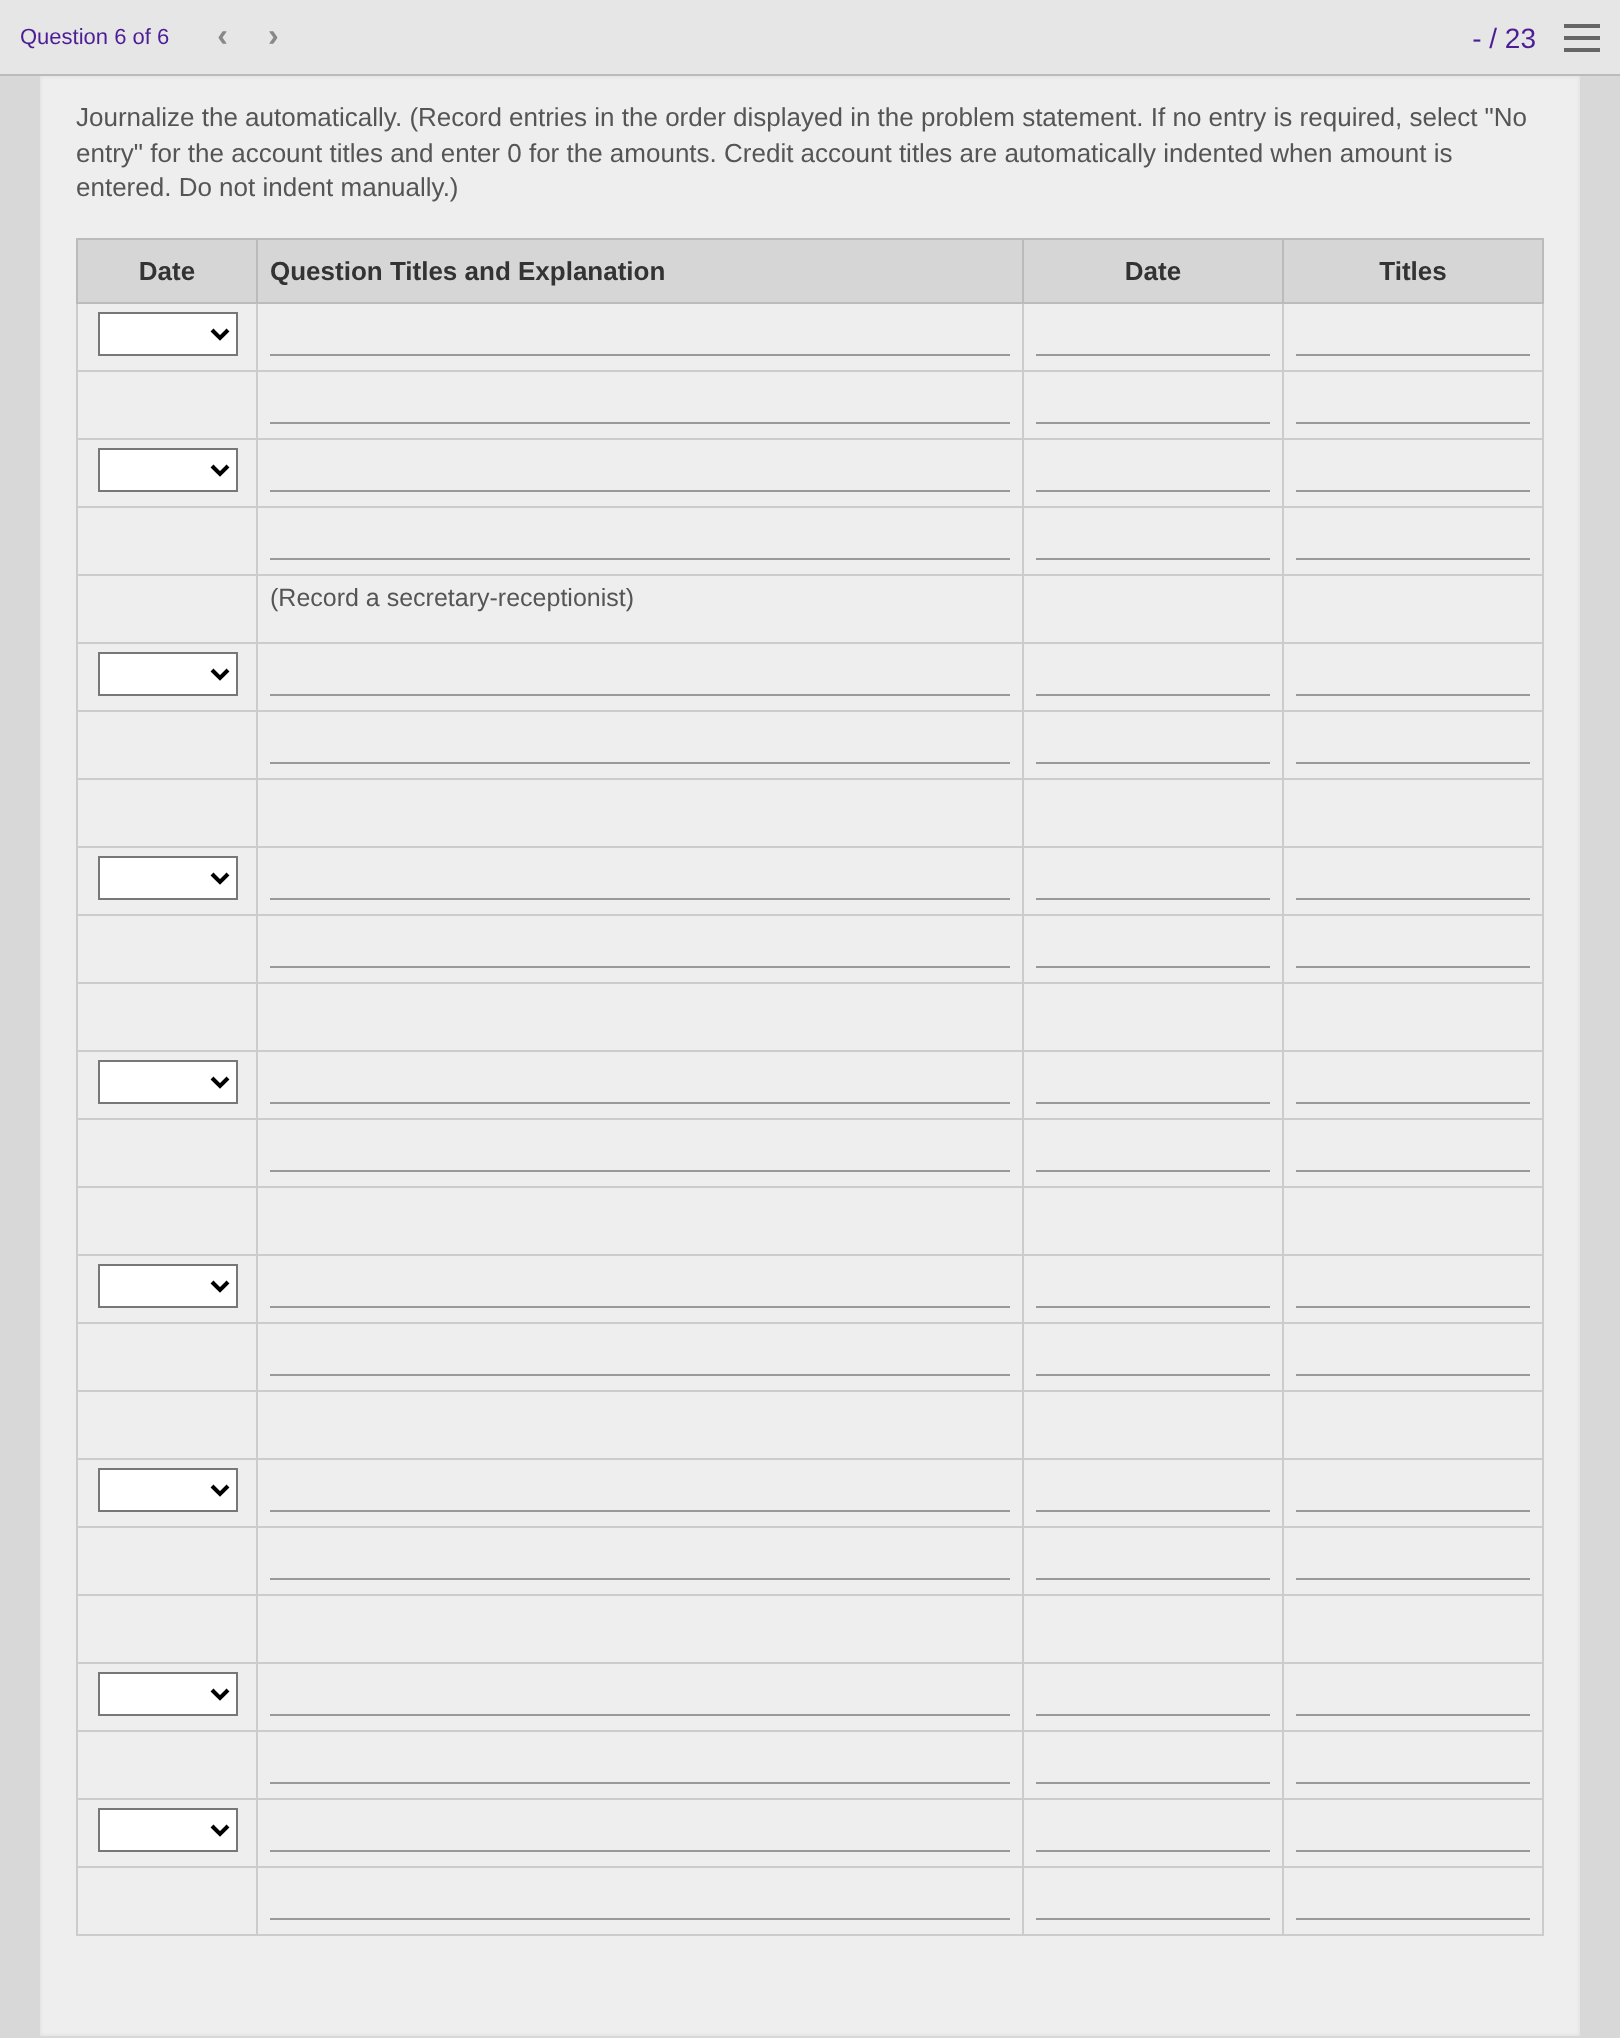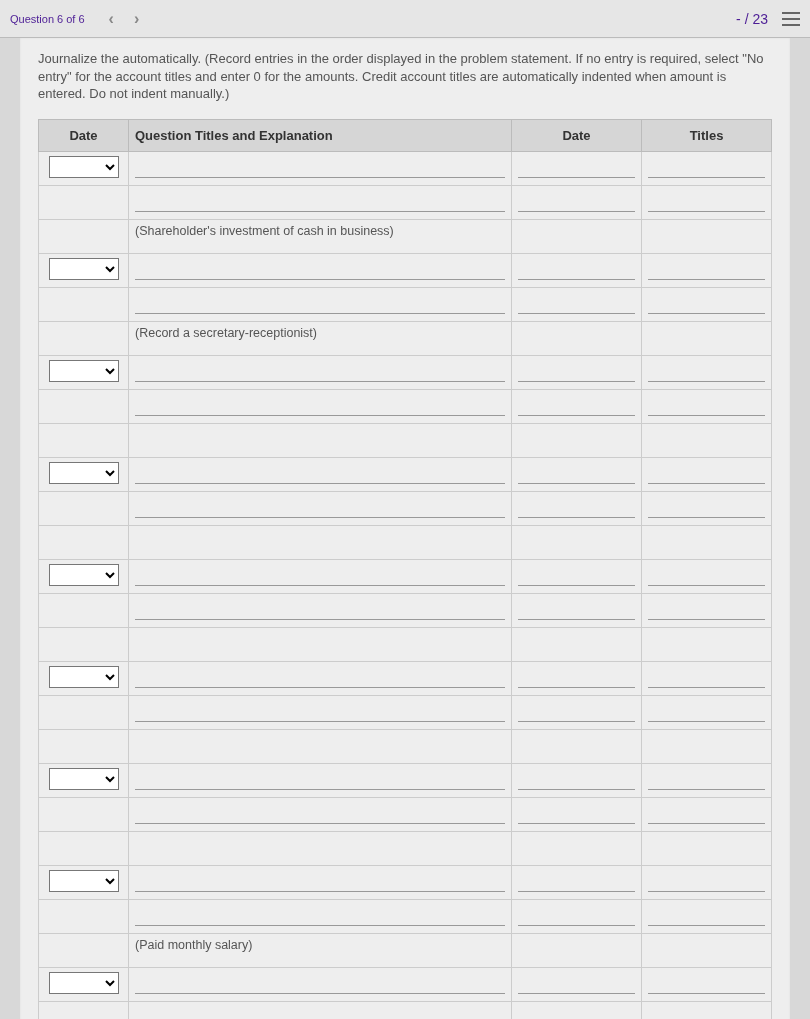--- a/index.html
+++ b/index.html
@@ -129,41 +129,35 @@
         <td><input class="line" style=""></td>
         <td><input class="amt" style=""></td>
         <td><input class="amt" style=""></td>
       </tr>
       <tr>
         <td></td>
         <td><input class="line" style=""></td>
         <td><input class="amt" style=""></td>
         <td><input class="amt" style=""></td>
       </tr>
+
+      <tr>
+        <td class="date-cell"><select class="date-select"><option></option></select></td>
+        <td><input class="line" style=""></td>
+        <td><input class="amt" style=""></td>
+        <td><input class="amt" style=""></td>
+      </tr>
+      <tr>
+        <td></td>
+        <td><input class="line" style=""></td>
+        <td><input class="amt" style=""></td>
+        <td><input class="amt" style=""></td>
+      </tr>
       <tr class="explain-row">
         <td></td>
-        <td>(Shareholder's investment of cash in business)</td>
-        <td></td>
-          <td></td>
-      </tr>
-
-      <tr>
-        <td class="date-cell"><select class="date-select"><option></option></select></td>
-        <td><input class="line" style=""></td>
-        <td><input class="amt" style=""></td>
-        <td><input class="amt" style=""></td>
-      </tr>
-      <tr>
-        <td></td>
-        <td><input class="line" style=""></td>
-        <td><input class="amt" style=""></td>
-        <td><input class="amt" style=""></td>
-      </tr>
-      <tr class="explain-row">
-        <td></td>
         <td>(Record a secretary-receptionist)</td>
         <td></td>
           <td></td>
       </tr>
 
       <tr>
         <td class="date-cell"><select class="date-select"><option></option></select></td>
         <td><input class="line" style=""></td>
         <td><input class="amt" style=""></td>
         <td><input class="amt" style=""></td>
@@ -261,26 +255,20 @@
         <td class="date-cell"><select class="date-select"><option></option></select></td>
         <td><input class="line" style=""></td>
         <td><input class="amt" style=""></td>
         <td><input class="amt" style=""></td>
       </tr>
       <tr>
         <td></td>
         <td><input class="line" style=""></td>
         <td><input class="amt" style=""></td>
         <td><input class="amt" style=""></td>
-      </tr>
-      <tr class="explain-row">
-        <td></td>
-        <td>(Paid monthly salary)</td>
-        <td></td>
-          <td></td>
       </tr>
 
       <tr>
         <td class="date-cell"><select class="date-select"><option></option></select></td>
         <td><input class="line" style=""></td>
         <td><input class="amt" style=""></td>
         <td><input class="amt" style=""></td>
       </tr>
       <tr>
         <td></td>

